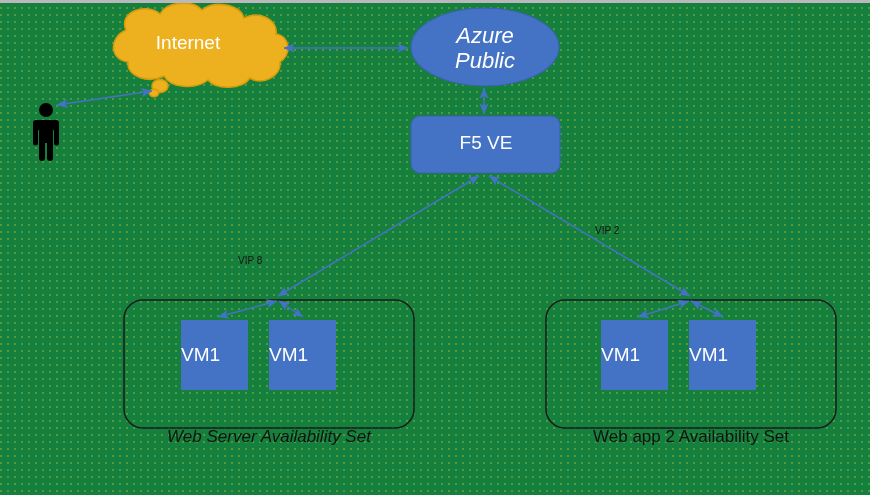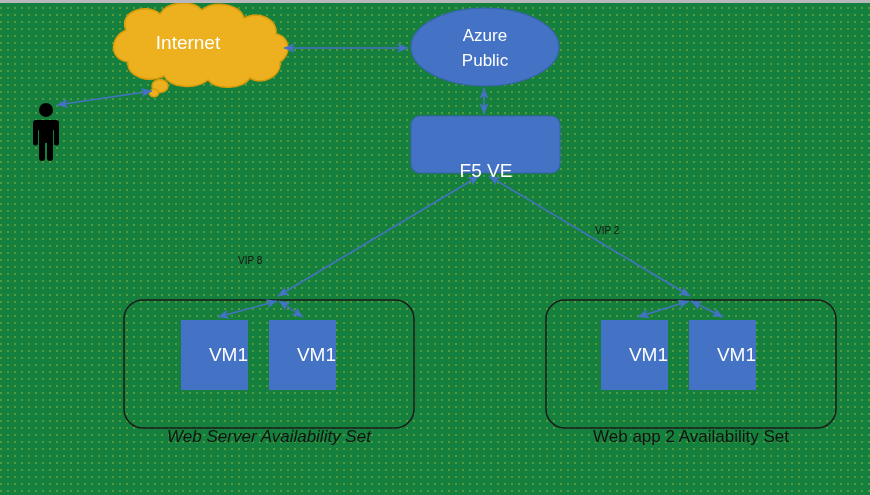--- a/index.html
+++ b/index.html
@@ -65,31 +65,31 @@
     top: 32px;
     width: 140px;
     font-size: 19px;
     line-height: 22px;
   }
   
   #azure-text {
     left: 415px;
     top: 23px;
     width: 140px;
-    font-size: 17px;
+    font-size: 22px;
     line-height: 25px;
+    font-style: italic;
   }
   
   #f5-text {
     left: 411px;
     top: 132px;
     width: 150px;
     font-size: 19px;
     line-height: 22px;
-    margin-top: 28px;
   }
   
   #public-user-text {
     left: 0px;
     top: 164px;
     width: 122px;
     font-size: 17px;
     line-height: 21px;
   }
   
@@ -114,21 +114,21 @@
     pointer-events: none;
   }
   #avset-left-caption  { left: 124px; top: 427px; width: 290px; font-style: italic; }
   #avset-right-caption { left: 546px; top: 427px; width: 290px; }
   
   .vm-label {
     position: absolute;
     z-index: 4;
     color: #ffffff;
     font-size: 19px;
-    text-align: right;
+    text-align: left;
     white-space: nowrap;
     pointer-events: none;
   }
   #vm-l1-label { left: 181px; top: 344px; width: 67px; }
   #vm-l2-label { left: 269px; top: 344px; width: 67px; }
   #vm-r1-label { left: 601px; top: 344px; width: 67px; }
   #vm-r2-label { left: 689px; top: 344px; width: 67px; }
 </style>
 </head>
 <body>

